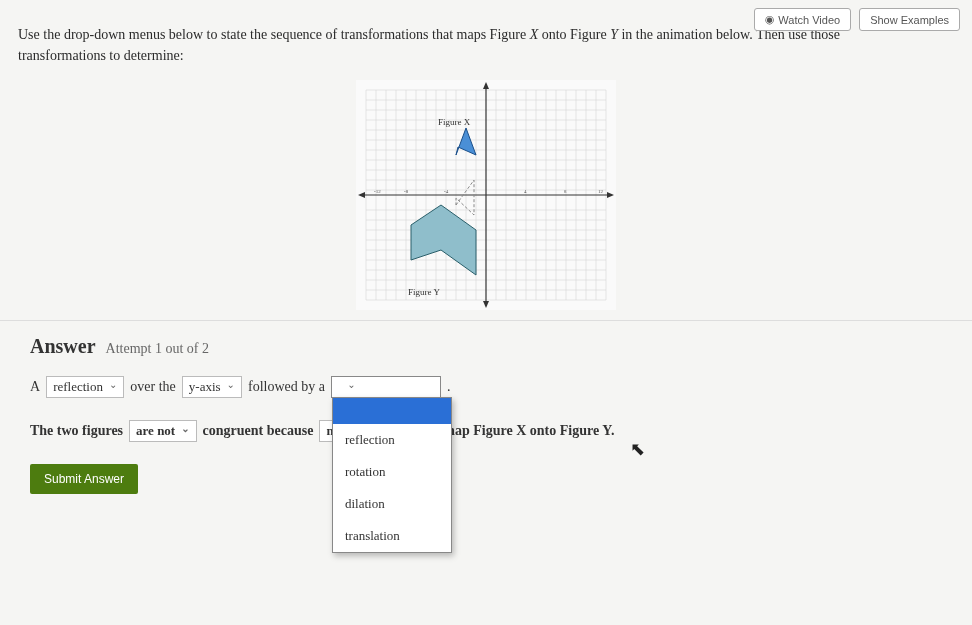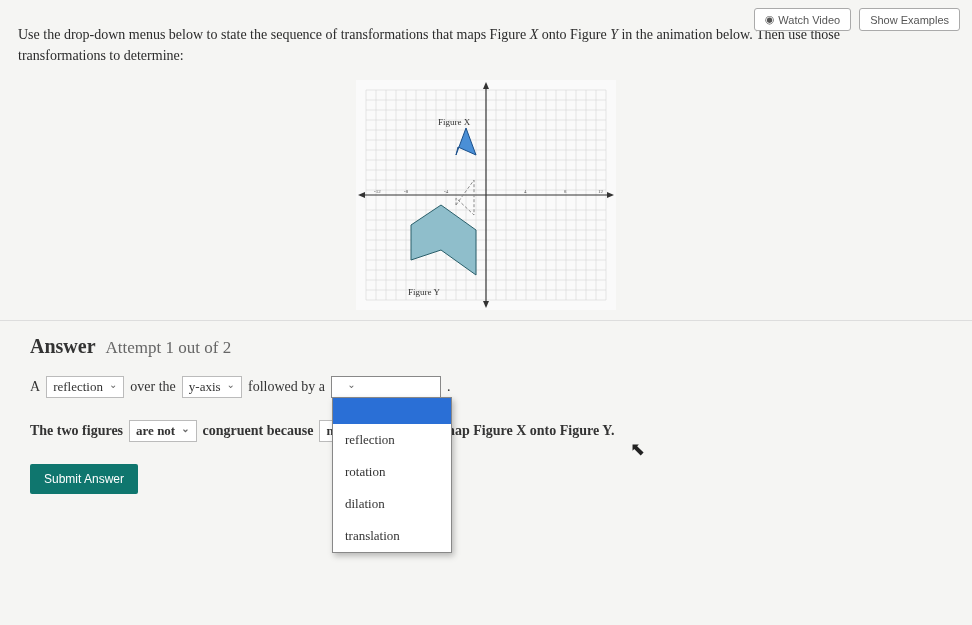--- a/index.html
+++ b/index.html
@@ -45,21 +45,21 @@
     margin: 4px 0 10px 0;
     text-align: center;
   }
   svg.coord { background: #fafafa; }
   .answer-section {
     border-top: 1px solid #ddd;
     margin-top: 8px;
     padding: 14px 30px 10px 30px;
   }
   .ans-title { font-weight: bold; font-size: 20px; }
-  .attempt { font-size: 17px; color: #666; margin-left: 6px; }
+  .attempt { font-size: 14px; color: #666; margin-left: 6px; }
   .sentence-row {
     margin-top: 18px;
     font-size: 14px;
     display: flex;
     align-items: center;
     flex-wrap: wrap;
     gap: 6px;
   }
   .dd {
     display: inline-flex;
@@ -92,21 +92,21 @@
     font-size: 13px;
     cursor: pointer;
     white-space: nowrap;
   }
   .dropdown-list .opt.blank {
     background: #2a6fd6;
     height: 26px;
   }
   .submit-btn {
     margin-top: 22px;
-    background: #0f766e;
+    background: #4d7c0f;
     color: #fff;
     border: none;
     padding: 8px 14px;
     font-size: 12px;
     border-radius: 2px;
     cursor: pointer;
   }
   .cursor-arrow {
     position: absolute;
     top: 438px;

